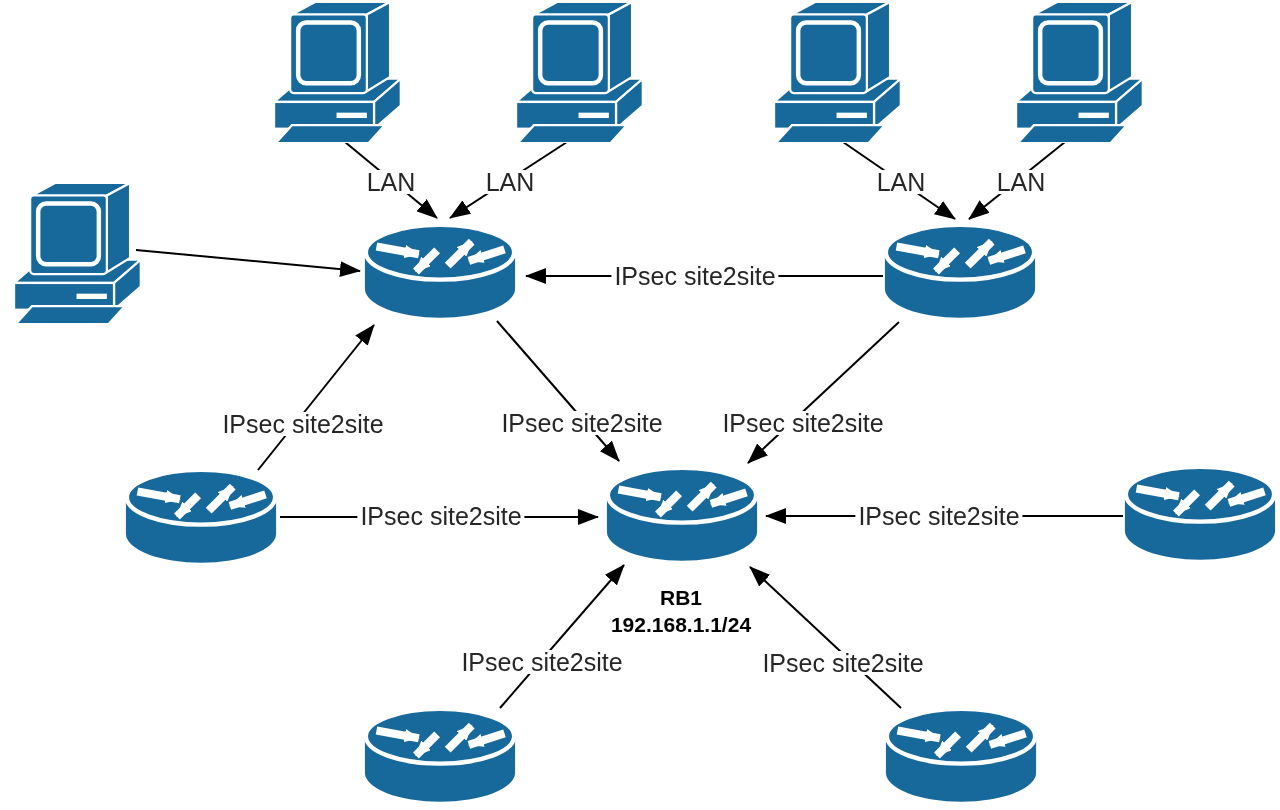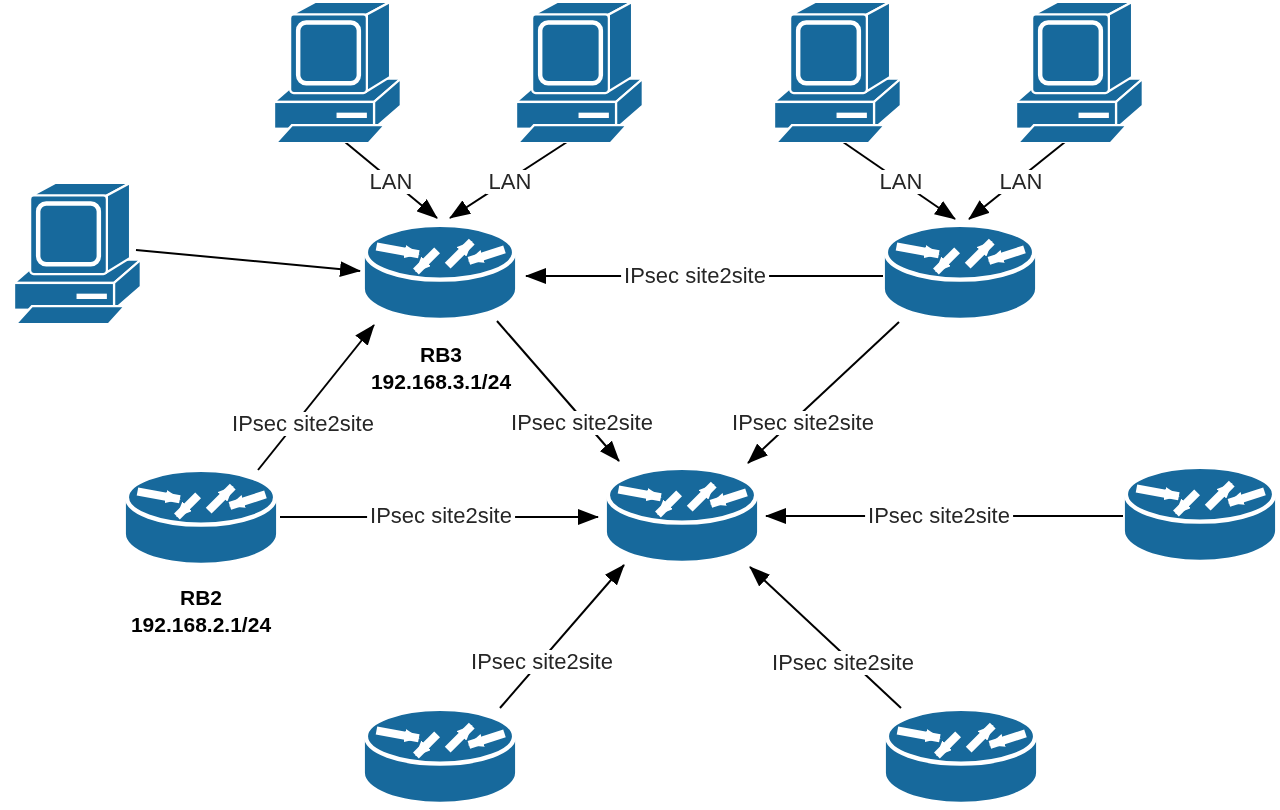--- a/index.html
+++ b/index.html
@@ -4,21 +4,21 @@
 <style>
   html,body{margin:0;padding:0;background:#fff;}
   #canvas{
     position:relative;width:1280px;height:810px;background:#fff;overflow:hidden;
     font-family:"Liberation Sans","DejaVu Sans",sans-serif;
   }
   svg.node{position:absolute;overflow:visible;}
   #edges{position:absolute;left:0;top:0;}
   .edge-label{
     position:absolute;transform:translate(-50%,-50%);
-    background:#fff;padding:0 3px;font-size:22px;color:#262626;
+    background:#fff;padding:0 3px;font-size:25px;color:#262626;
     white-space:nowrap;line-height:24px;
   }
   .node-label{
     position:absolute;transform:translateX(-50%);text-align:center;
     font-size:21px;font-weight:bold;color:#000;line-height:27px;white-space:nowrap;
   }
   #symbol-defs{position:absolute;width:0;height:0;overflow:hidden;}
 </style>
 </head>
 <body>
@@ -112,27 +112,23 @@
   <svg class="node" style="left:1123px;top:465px" width="154" height="97">
       <use href="#sym-router"></use>
     </svg>
   <svg class="node" style="left:363px;top:707px" width="154" height="97">
       <use href="#sym-router"></use>
     </svg>
   <svg class="node" style="left:884px;top:707px" width="154" height="97">
       <use href="#sym-router"></use>
     </svg>
 
-  <div class="node-label" style="left:441px;top:341px">
-    <div>RB3</div>
-    <div>192.168.3.1/24</div>
-  </div>
-  <div class="node-label" style="left:201px;top:584px">
-    <div>RB2</div>
-    <div>192.168.2.1/24</div>
+  <div class="node-label" style="left:681px;top:584px">
+    <div>RB1</div>
+    <div>192.168.1.1/24</div>
   </div>
 
   <div class="edge-label" style="left:391px;top:182px">LAN</div>
   <div class="edge-label" style="left:510px;top:182px">LAN</div>
   <div class="edge-label" style="left:901px;top:182px">LAN</div>
   <div class="edge-label" style="left:1021px;top:182px">LAN</div>
   <div class="edge-label" style="left:695px;top:276px">IPsec site2site</div>
   <div class="edge-label" style="left:303px;top:424px">IPsec site2site</div>
   <div class="edge-label" style="left:582px;top:423px">IPsec site2site</div>
   <div class="edge-label" style="left:803px;top:423px">IPsec site2site</div>

